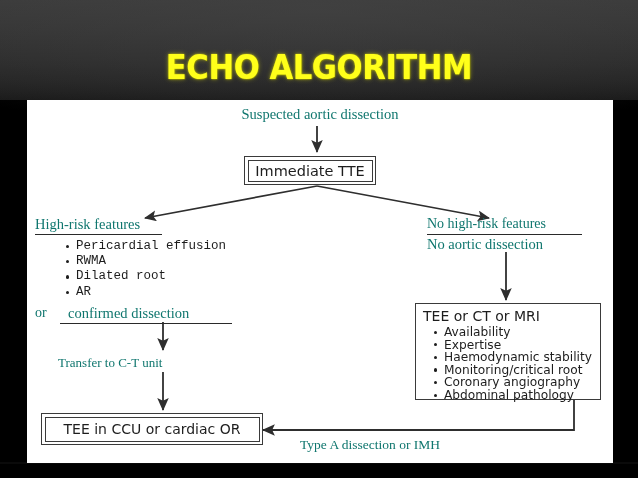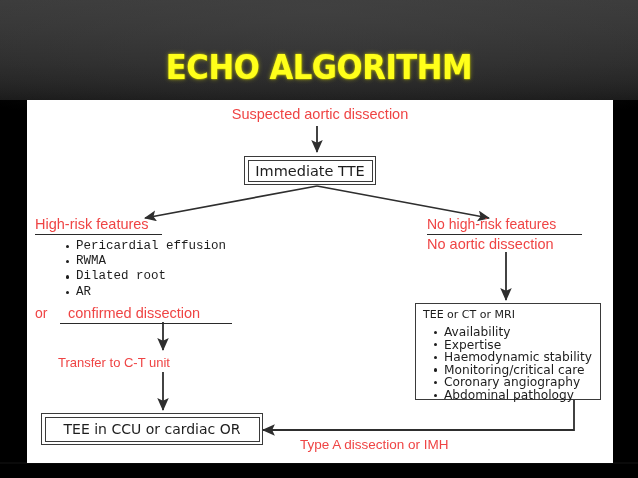--- a/index.html
+++ b/index.html
@@ -36,22 +36,22 @@
   
   .panel{
     position:absolute;left:27px;top:100px;width:586px;height:363px;
     background:#ffffff;
   }
   .panel-inner{position:absolute;left:0;top:0;width:586px;height:363px;}
 
   
   .ftext{
     position:absolute;
-    font-family:Liberation Sans, sans-serif;
-    color:#ef4444;
+    font-family:Liberation Serif, serif;
+    color:#0f766e;
     white-space:nowrap;
   }
 
   
   .dbox{position:absolute;border:1.6px solid #3a3a3a;background:#fff;
     box-sizing:border-box;}
   .dbox .inner{position:absolute;left:2.5px;top:2.5px;right:2.5px;bottom:2.5px;
     border:1.6px solid #3a3a3a;box-sizing:border-box;
     display:flex;align-items:center;justify-content:center;}
   .sbox{position:absolute;border:1.5px solid #3a3a3a;background:#fff;
@@ -138,26 +138,26 @@
       <div class="ftext" style="left:41px;top:205px;font-size:14.5px;">confirmed dissection</div>
       <div class="ul-line" style="left:33px;top:223px;width:172px;"></div>
 
       <div class="ftext" style="left:31px;top:255px;font-size:13px;">Transfer to C-T unit</div>
 
       <div class="ftext" style="left:400px;top:116px;font-size:14px;">No high-risk features</div>
       <div class="ul-line" style="left:400px;top:134px;width:155px;"></div>
       <div class="ftext" style="left:400px;top:136px;font-size:14.5px;">No aortic dissection</div>
 
       <div class="sbox" style="left:388px;top:203px;width:186px;height:97px;">
-        <div class="bx-label" style="position:absolute;left:7px;top:4px;font-size:11px;">TEE or CT or MRI</div>
+        <div class="bx-label" style="position:absolute;left:7px;top:4px;font-size:14px;">TEE or CT or MRI</div>
         <ul class="blist" style="position:absolute;left:16px;top:22px;font-size:12.2px;line-height:12.6px;">
           <li>Availability</li>
           <li>Expertise</li>
           <li>Haemodynamic stability</li>
-          <li>Monitoring/critical care</li>
+          <li>Monitoring/critical root</li>
           <li>Coronary angiography</li>
           <li>Abdominal pathology</li>
         </ul>
       </div>
 
       <div class="dbox" style="left:14px;top:313px;width:222px;height:32px;">
         <div class="inner">
           <span class="bx-label" style="font-size:14px;">TEE in CCU or cardiac OR</span>
         </div>
       </div>

